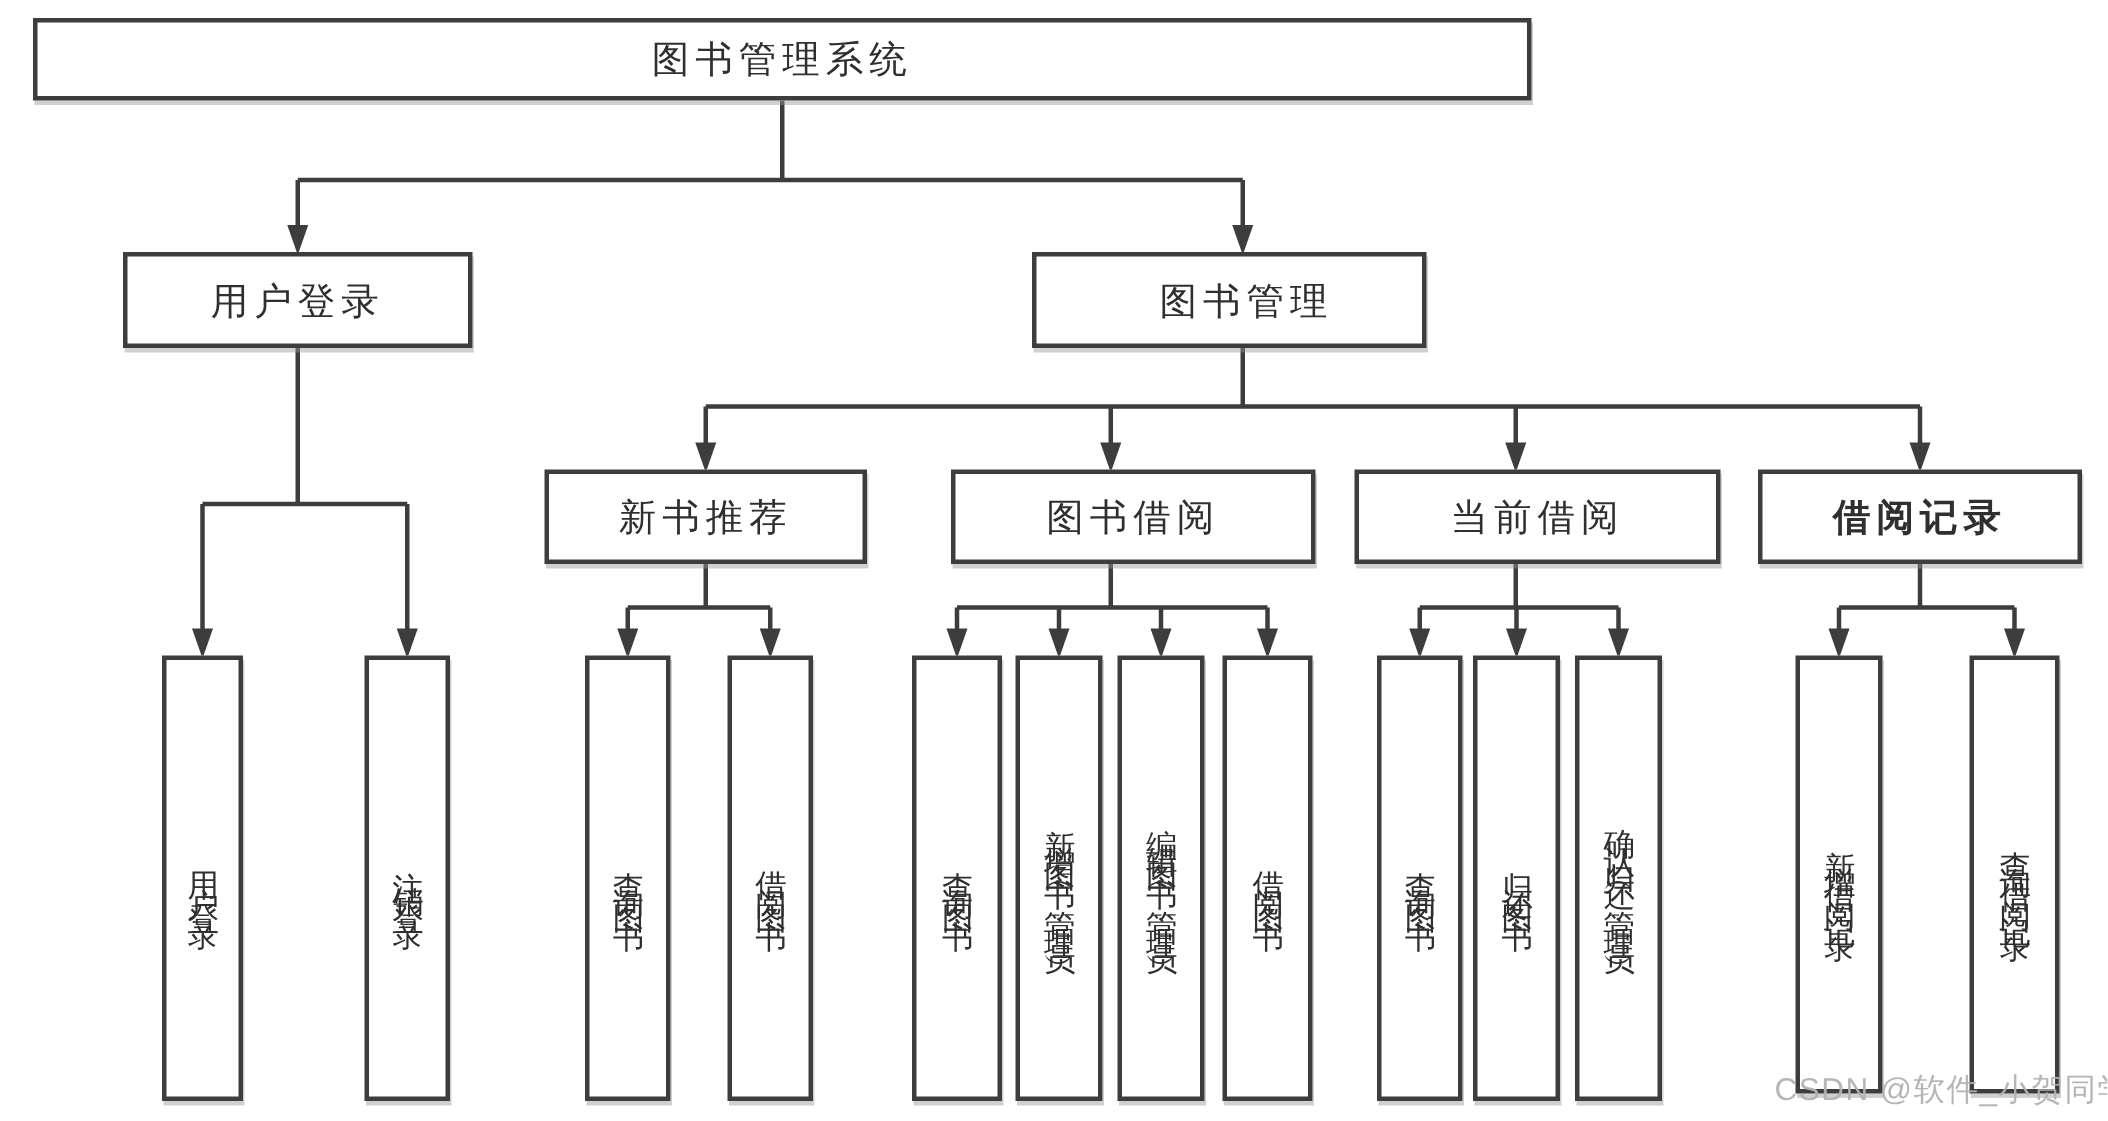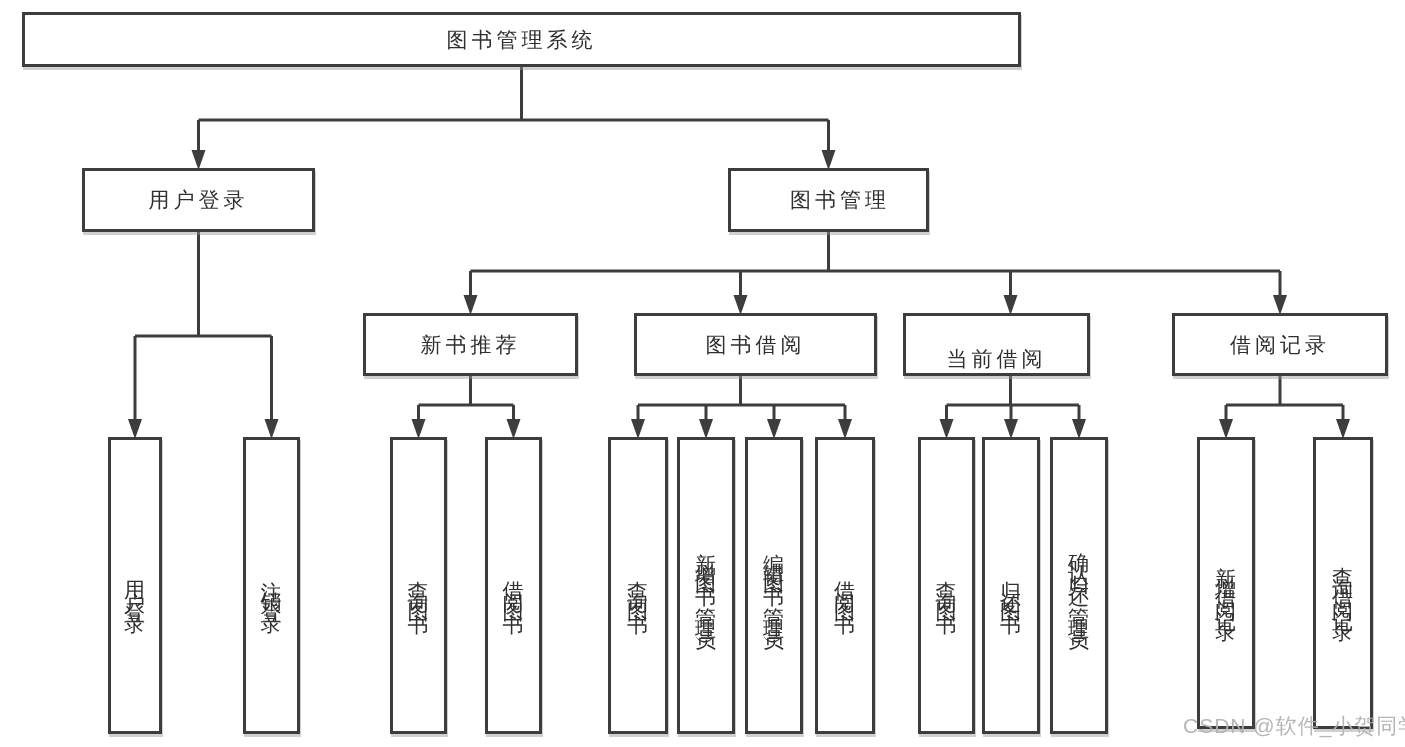--- a/index.html
+++ b/index.html
@@ -6,21 +6,21 @@
   #canvas{
     position:relative;width:1405px;height:747px;background:#ffffff;
     overflow:hidden;
     font-family:"Liberation Sans","DejaVu Sans",sans-serif;
   }
   #connector-svg{position:absolute;left:0;top:0;}
   .hnode{
     position:absolute;box-sizing:border-box;background:#ffffff;
     border:3px solid #3d3d3d;
     display:flex;align-items:center;justify-content:center;
-    font-size:21px;letter-spacing:4px;color:#2f2f2f;
+    font-size:25px;letter-spacing:4px;color:#2f2f2f;
     box-shadow:1px 3px 0 rgba(150,150,150,.45);
   }
   .vnode{
     position:absolute;box-sizing:border-box;background:#ffffff;
     border:3px solid #3d3d3d;
     display:flex;align-items:center;justify-content:center;
     font-size:21px;color:#2f2f2f;
     box-shadow:1px 3px 0 rgba(150,150,150,.45);
   }
   .vnode .lbl{
@@ -91,33 +91,33 @@
       <path d="M1343 405 L1343 425" fill="none" stroke="#3d3d3d" stroke-width="3" stroke-linejoin="miter"></path>
       <polygon points="1336,419 1350,419 1343,439" fill="#3d3d3d"></polygon>
     </svg>
   <div id="nodes">
       <div class="hnode" style="left: 22px; top: 12px; width: 999px; height: 55px;">
         <span class="lbl">图书管理系统</span>
       </div>
       <div class="hnode" style="left: 82px; top: 168px; width: 233px; height: 64px;">
         <span class="lbl">用户登录</span>
       </div>
-      <div class="hnode" style="left: 728px; top: 168px; width: 201px; height: 64px; padding-left: 23px;">
+      <div class="hnode" style="left: 688px; top: 168px; width: 263px; height: 64px; padding-left: 23px;">
         <span class="lbl">图书管理</span>
       </div>
       <div class="hnode" style="left: 363px; top: 313px; width: 215px; height: 63px; text-align: right;">
         <span class="lbl">新书推荐</span>
       </div>
       <div class="hnode" style="left: 634px; top: 313px; width: 243px; height: 63px;">
         <span class="lbl">图书借阅</span>
       </div>
-      <div class="hnode" style="left: 903px; top: 313px; width: 187px; height: 63px; align-items: flex-end;">
+      <div class="hnode" style="left: 903px; top: 313px; width: 244px; height: 63px;">
         <span class="lbl">当前借阅</span>
       </div>
-      <div class="hnode" style="left: 1172px; top: 313px; width: 216px; height: 63px;">
+      <div class="hnode" style="left: 1172px; top: 313px; width: 216px; height: 63px; font-weight: bold;">
         <span class="lbl">借阅记录</span>
       </div>
       <div class="vnode" style="left: 108px; top: 437px; width: 54px; height: 297px;">
         <span class="lbl">用户登录</span>
       </div>
       <div class="vnode" style="left: 243px; top: 437px; width: 57px; height: 297px;">
         <span class="lbl">注销登录</span>
       </div>
       <div class="vnode" style="left: 390px; top: 437px; width: 57px; height: 297px;">
         <span class="lbl">查询图书</span>

